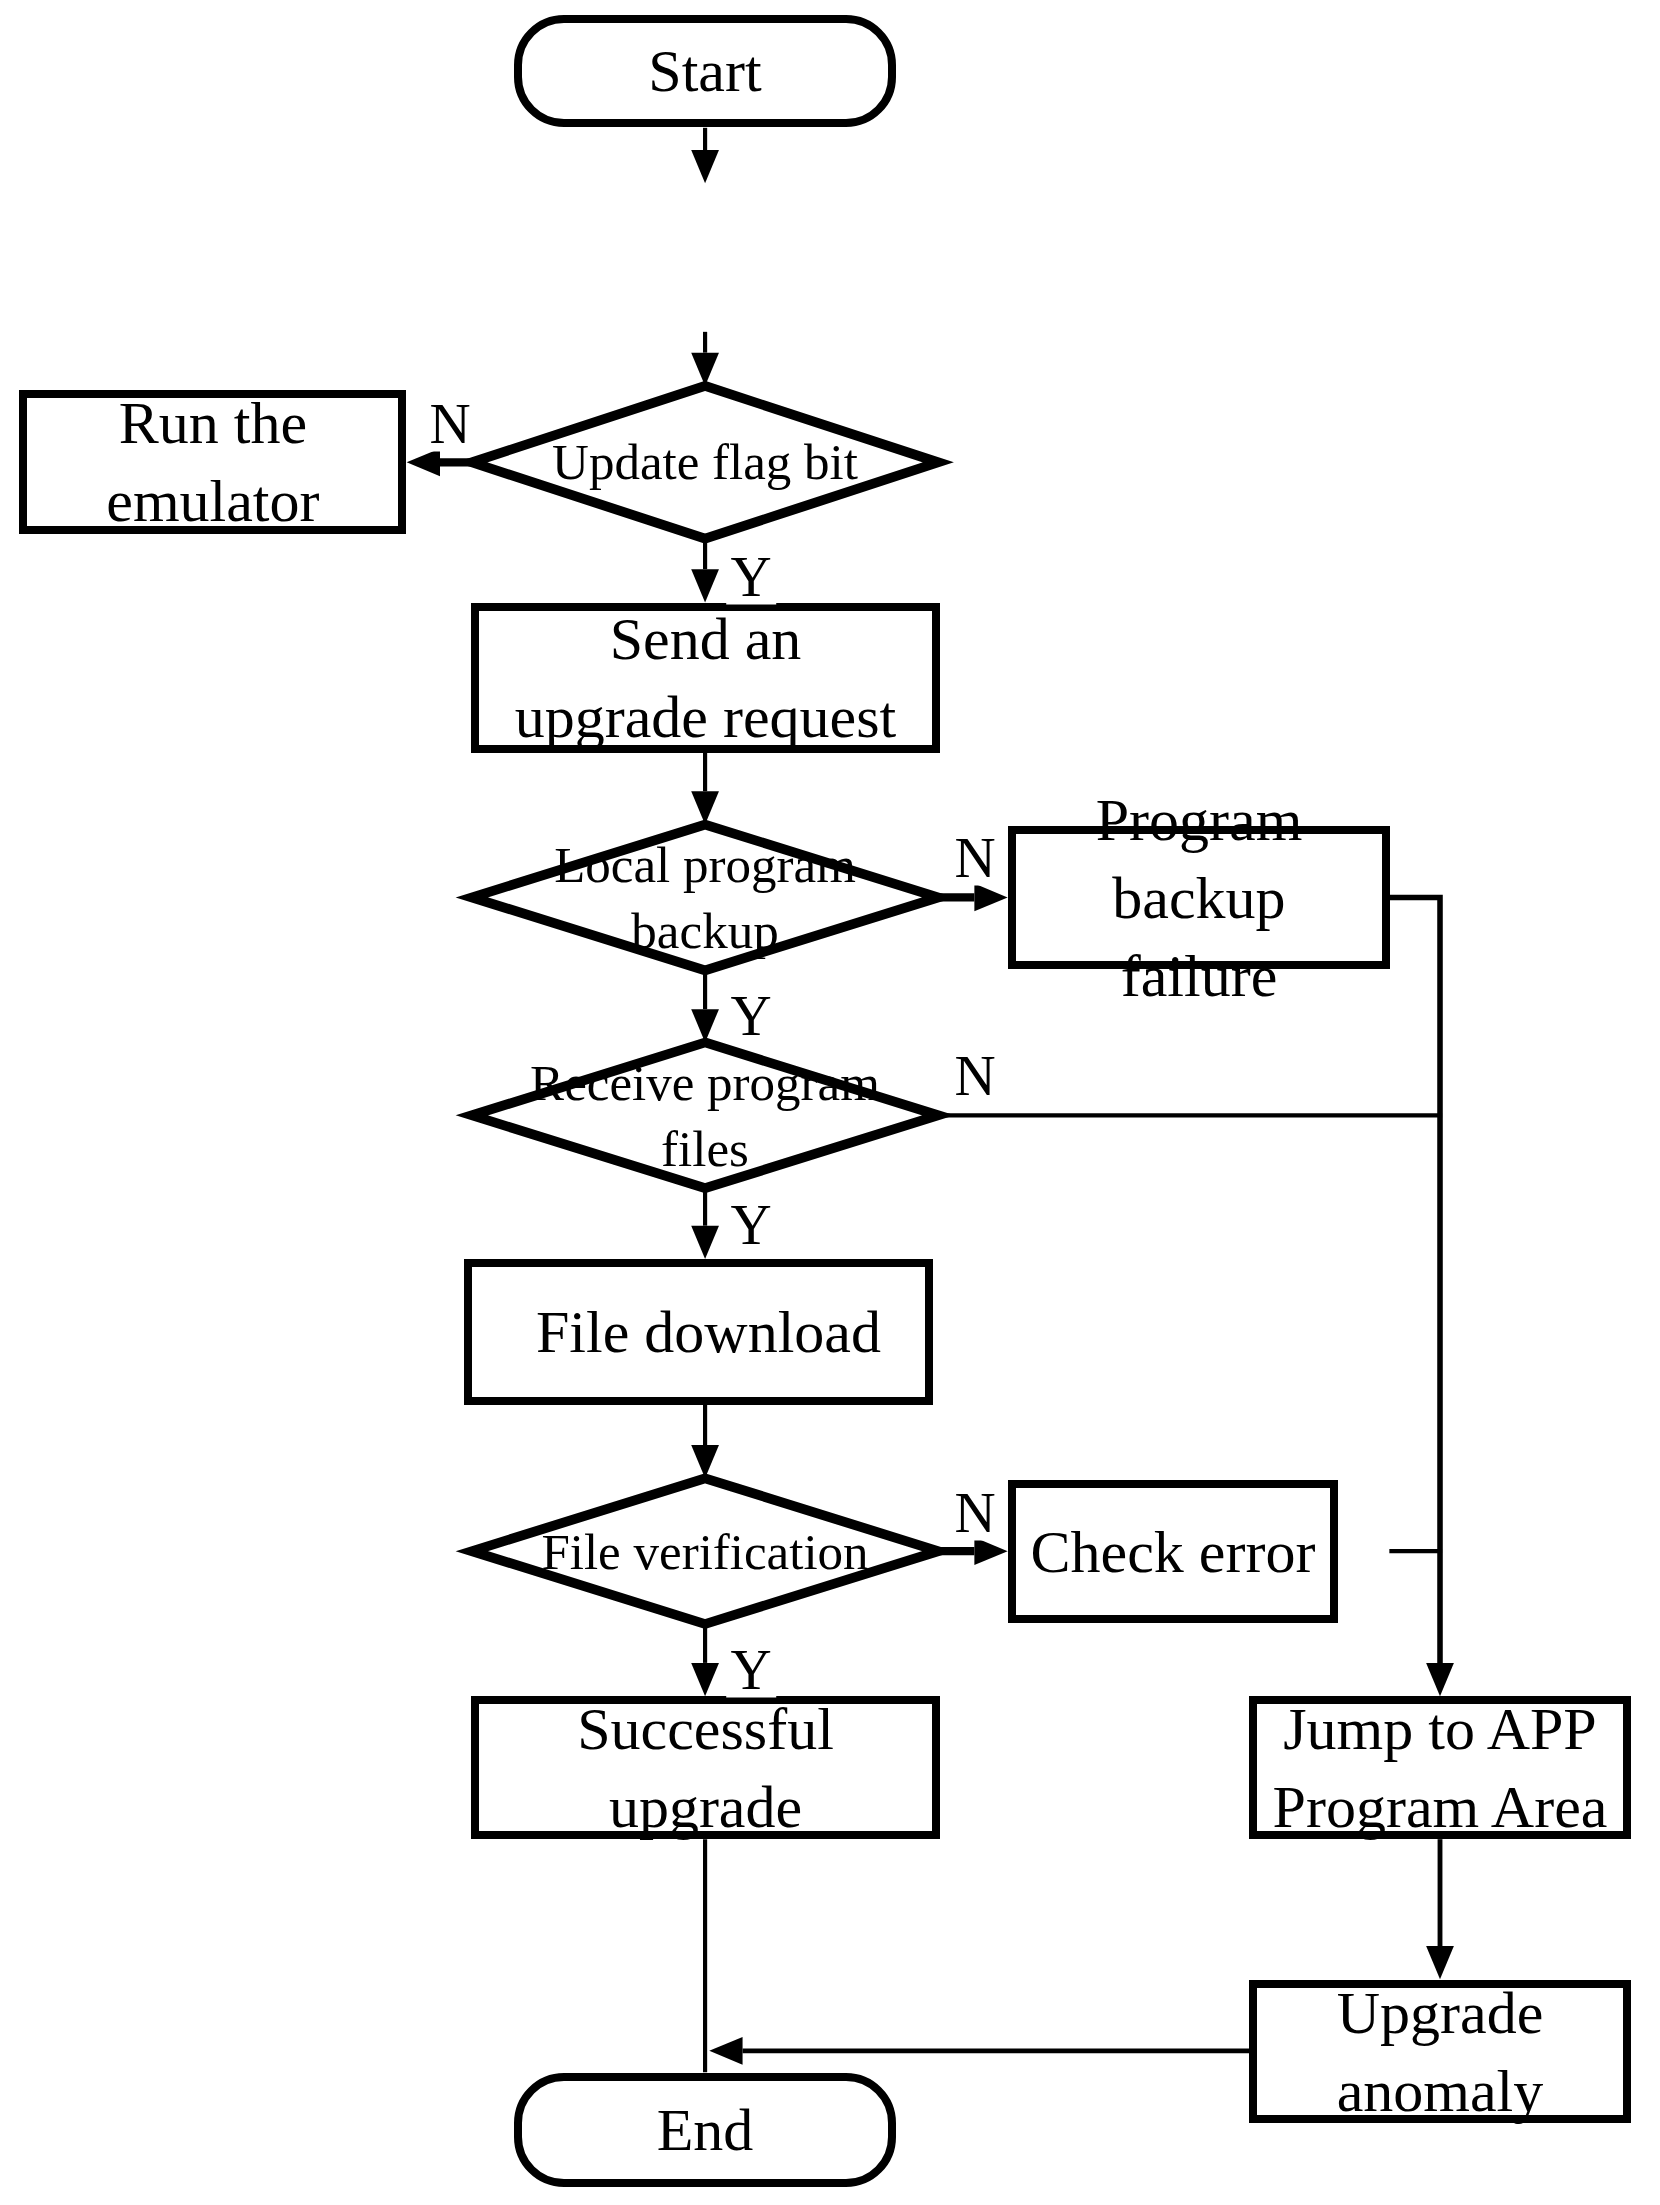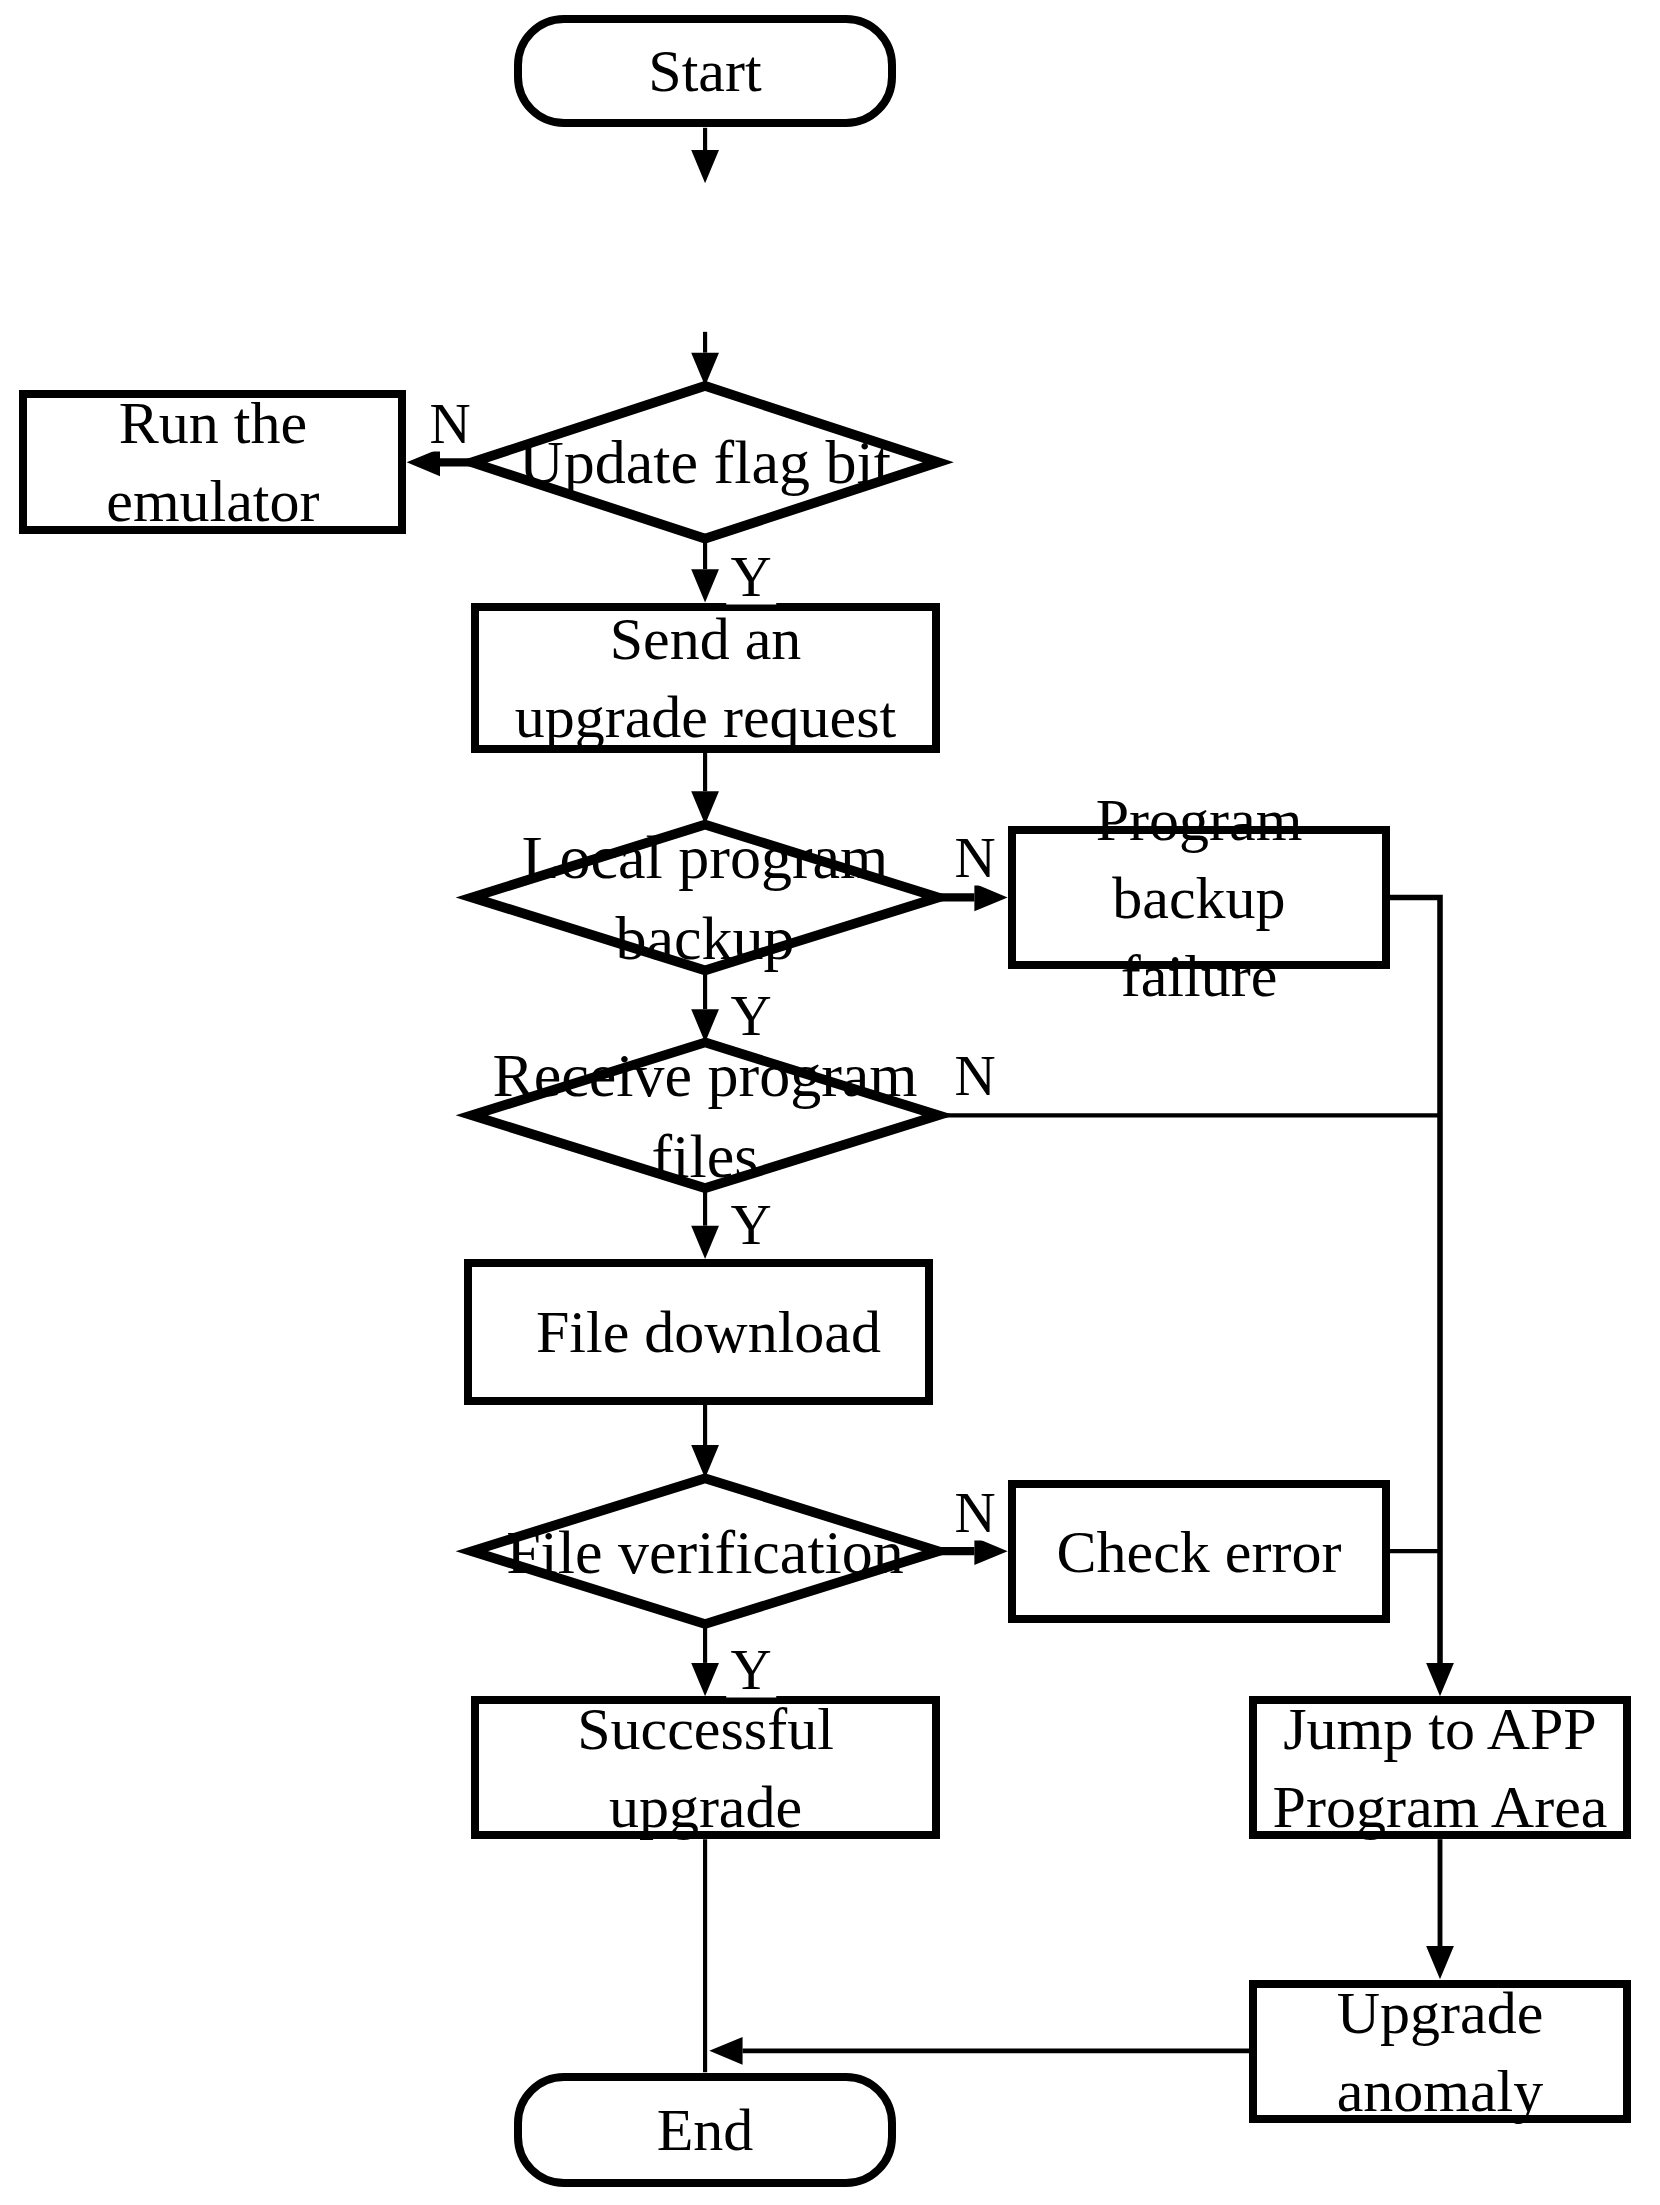--- a/index.html
+++ b/index.html
@@ -11,21 +11,21 @@
   }
   svg.wires{position:absolute;left:0;top:0;width:1660px;height:2205px;}
   .node{
     position:absolute;display:flex;align-items:center;justify-content:center;
     text-align:center;background:#ffffff;border:8.3px solid #000;
     box-sizing:border-box;font-size:60px;line-height:1.30;white-space:pre-line;
   }
   .terminator{border-radius:50px;}
   .dlabel{
     position:absolute;display:flex;align-items:center;justify-content:center;
-    text-align:center;font-size:62px;line-height:1.30;white-space:pre-line;
+    text-align:center;font-size:51px;line-height:1.30;white-space:pre-line;
     background:transparent;pointer-events:none;
   }
   .branch{
     position:absolute;transform:translate(-50%,-50%);
     font-size:57px;line-height:1;background:#ffffff;padding:0 4.2px;
   }
   .wire{stroke:#000;fill:none;}
   .head{fill:#000;stroke:none;}
   .dshape{fill:#ffffff;stroke:#000;stroke-width:14;}
 </style>
@@ -96,21 +96,21 @@
   <div class="node" style="left:19.4px;top:390px;width:387px;height:144px;">Run the emulator</div>
 
   <div class="node" style="left:471px;top:603px;width:469px;height:150px;">Send an
 upgrade request</div>
 
   <div class="node" style="left:1008px;top:826px;width:382px;height:143px;">Program backup
 failure</div>
 
   <div class="node" style="left:464px;top:1259px;width:469px;height:146px;padding-left:20px;">File download</div>
 
-  <div class="node" style="left:1008px;top:1480px;width:382px;height:143px;">Check error</div>
+  <div class="node" style="left:1008px;top:1480px;width:330px;height:143px;">Check error</div>
 
   <div class="node" style="left:471px;top:1696px;width:469px;height:143px;">Successful upgrade</div>
 
   <div class="node" style="left:1249px;top:1696px;width:382px;height:143px;">Jump to APP
 Program Area</div>
 
   <div class="node terminator" style="left:514px;top:2073px;width:382px;height:114px;">End</div>
 
   <div class="node" style="left:1249px;top:1980px;width:382px;height:143px;">Upgrade anomaly</div>
 

